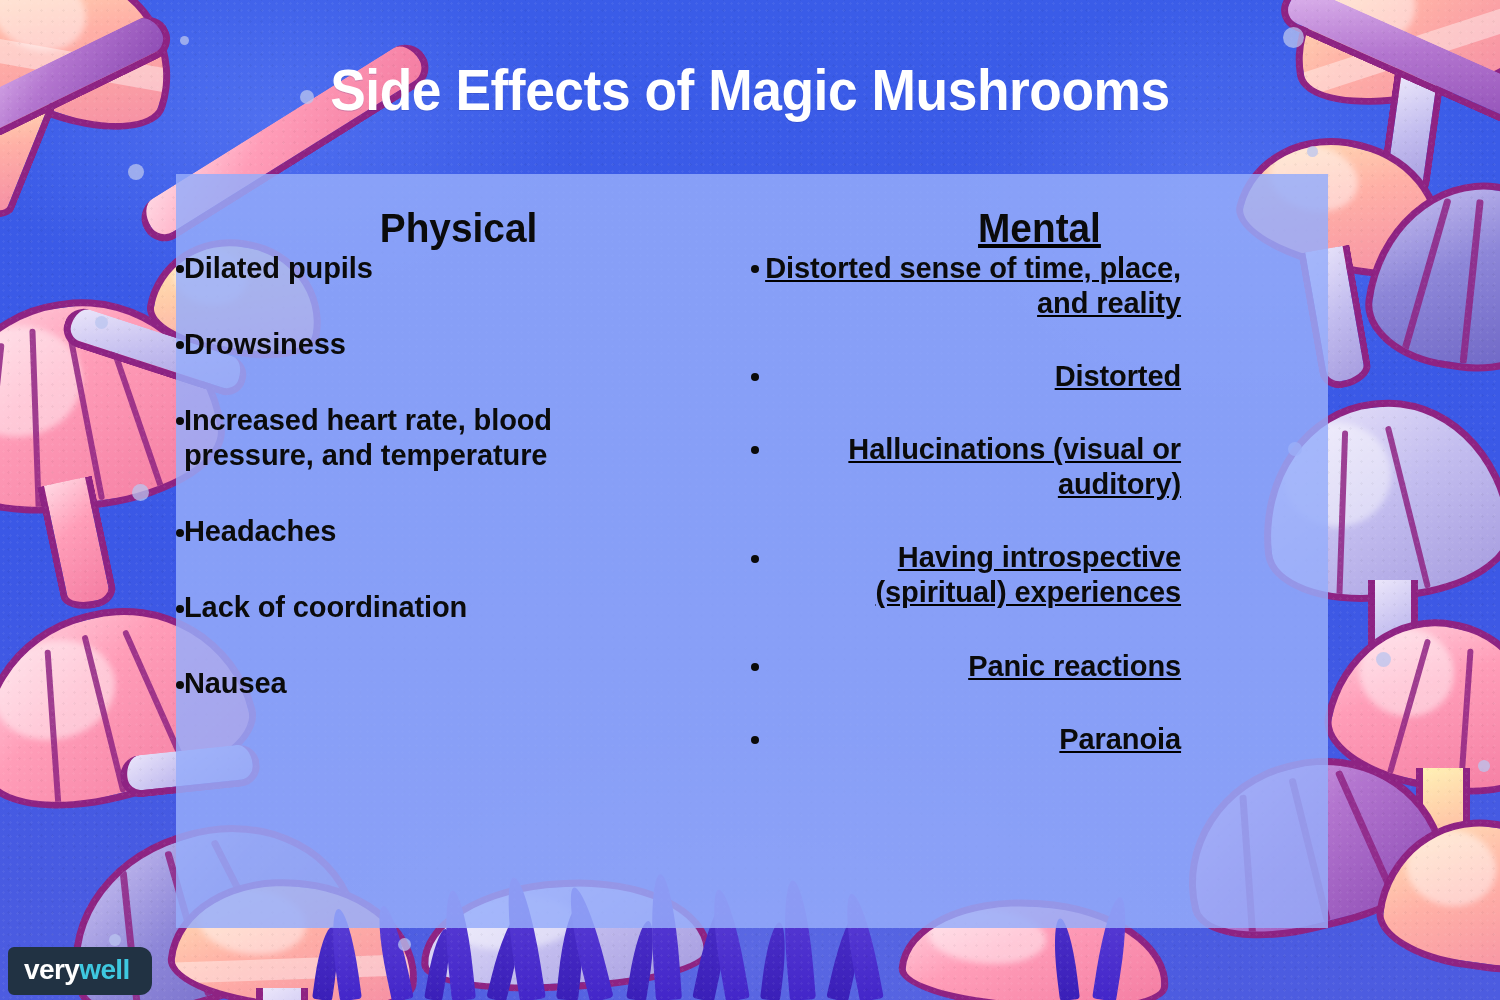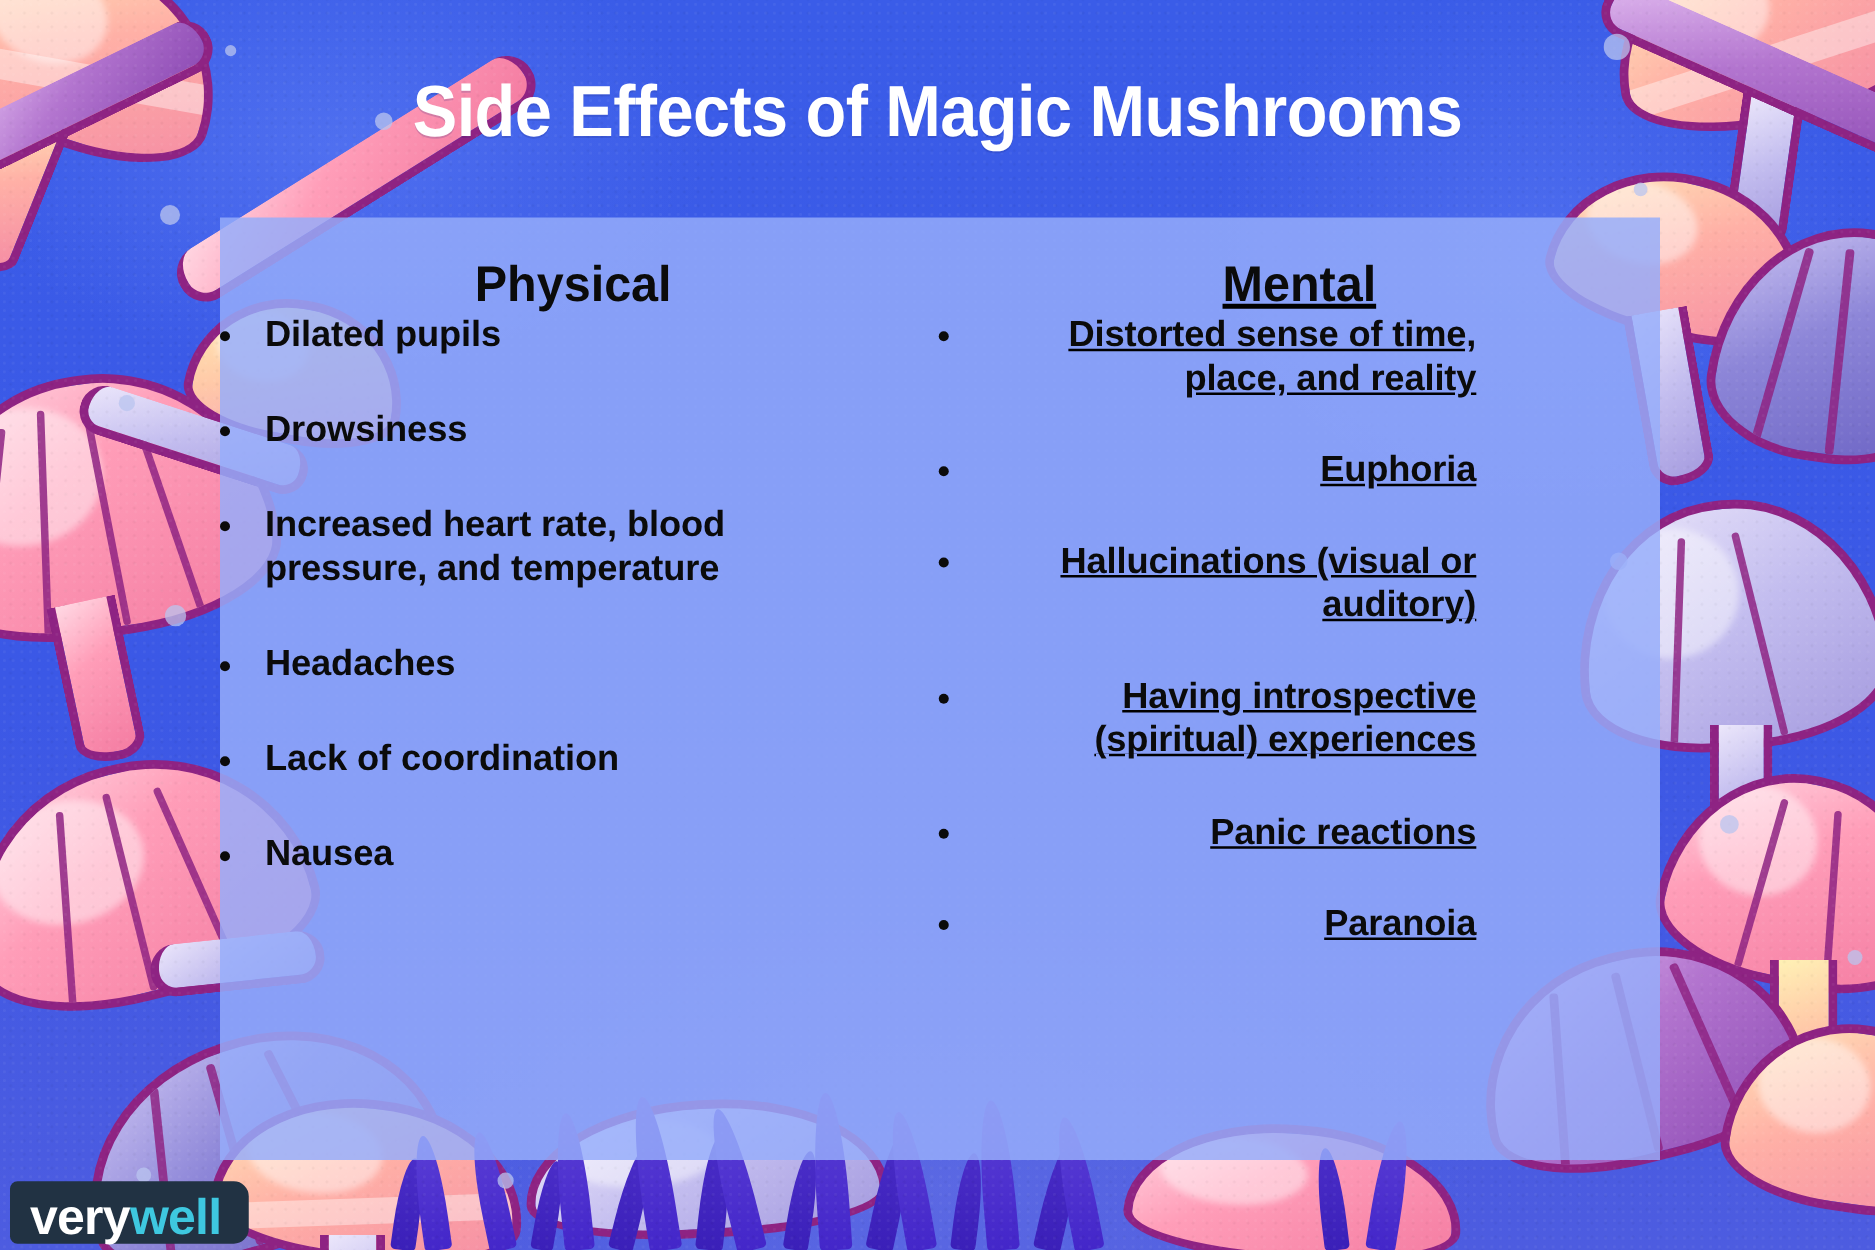--- a/index.html
+++ b/index.html
@@ -121,40 +121,40 @@
     list-style:none;
     margin:0;padding:0;
   }
   ul.items li{
     position:relative;
     font-size:29px;
     font-weight:bold;
     color:#0b0b0b;
     line-height:1.21;
     letter-spacing:-.1px;
-    padding-left:36px;
+    padding-left:8px;
   }
   ul.items li::before{
     content:"";
     position:absolute;left:0;top:.49em;
     width:8px;height:8px;border-radius:50%;
     background:#0b0b0b;
   }
   .list-physical{margin-top:48px;margin-left:101px;width:480px;}
   .list-physical li{margin-bottom:41px;}
   .list-mental{margin-top:47px;margin-left:46px;width:430px;}
   .list-mental li{margin-bottom:38px;text-align:right;}
 
   
   .logo{
     position:absolute;left:8px;bottom:5px;
     background:#213243;
     border-radius:6px 12px 12px 6px;
-    padding:9px 22px 1px 16px;
-    font-size:40px;font-weight:bold;
+    padding:9px 22px 11px 16px;
+    font-size:28px;font-weight:bold;
     letter-spacing:-.6px;
     line-height:1;
   }
   .logo .very{color:#ffffff;}
   .logo .well{color:#3ec8e0;}
 </style>
 </head>
 <body>
 
 <div id="stage">
@@ -336,21 +336,21 @@
         <li>Headaches</li>
         <li>Lack of coordination</li>
         <li>Nausea</li>
       </ul>
     </div>
 
     <div class="col col-mental">
       <div class="col-head">Mental</div>
       <ul class="items list-mental">
         <li>Distorted sense of time, place, and reality</li>
-        <li>Euphoria</li>
+        <li>Distorted</li>
         <li>Hallucinations (visual or auditory)</li>
         <li>Having introspective (spiritual) experiences</li>
         <li>Panic reactions</li>
         <li>Paranoia</li>
       </ul>
     </div>
 
   </div>
 
   <div class="logo"><span class="very">very</span><span class="well">well</span></div>

